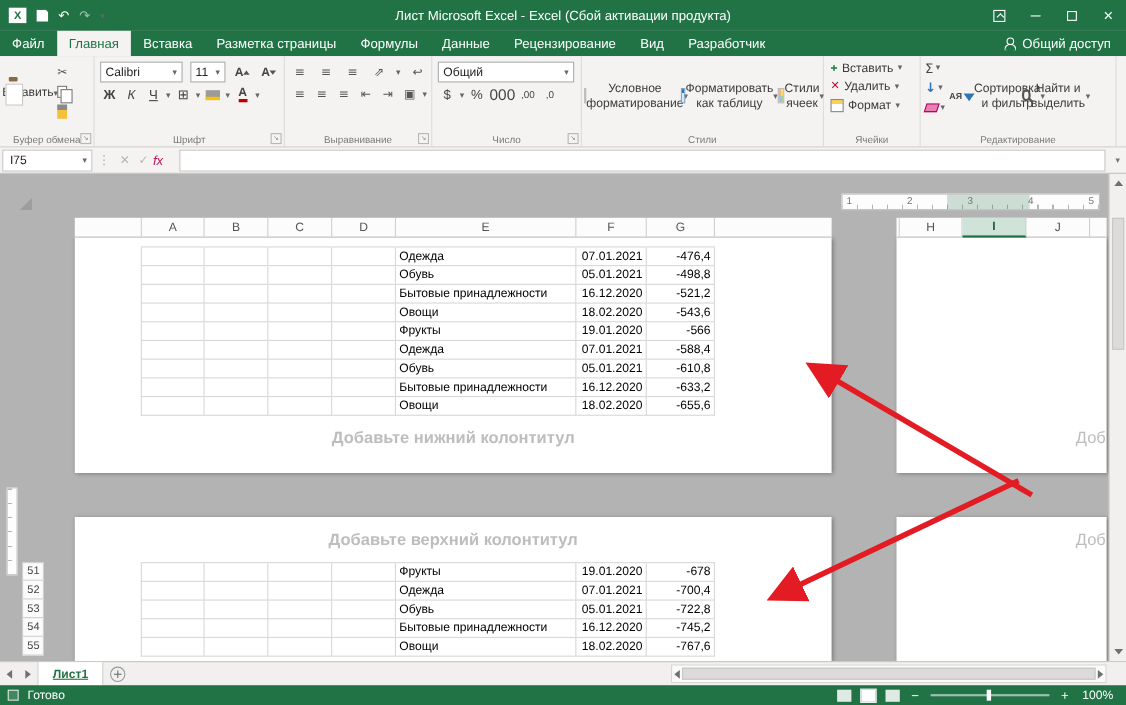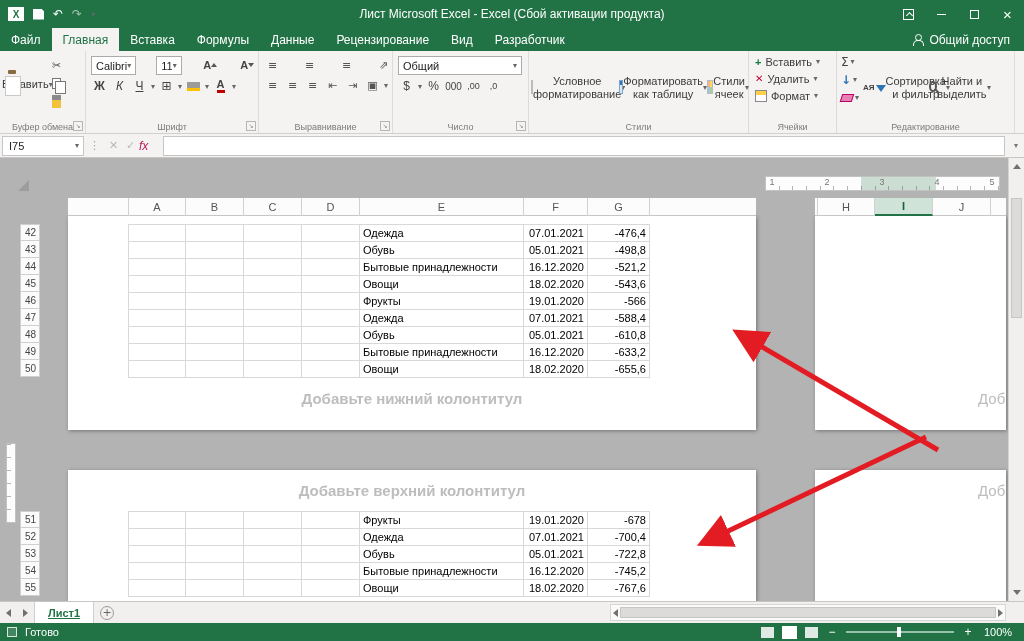--- a/index.html
+++ b/index.html
@@ -35,21 +35,21 @@
   .share{margin-left:auto;display:flex;align-items:center;gap:6px;padding-right:14px;white-space:nowrap;}
   .person{width:11px;height:11px;position:relative;display:inline-block;}
   .person:before{content:"";position:absolute;left:2.5px;top:0;width:5px;height:5px;border:1.2px solid #fff;border-radius:50%;}
   .person:after{content:"";position:absolute;left:1px;bottom:-1px;width:9px;height:5px;border:1.2px solid #fff;border-bottom:none;border-radius:5px 5px 0 0;}
 
   
   .ribbon{position:absolute;top:51px;left:0;width:100%;height:83px;background:#f4f3f2;border-bottom:1px solid #d2d0ce;display:flex;}
   .rgroup{position:relative;height:100%;border-right:1px solid #dedcda;padding:2px 2px 13px;}
   .glabel{position:absolute;bottom:1px;left:0;right:0;text-align:center;font-size:9px;color:#7b7b7b;white-space:nowrap;}
   .launcher{position:absolute;bottom:2px;right:2px;width:10px;height:10px;border:1px solid #b8b6b4;color:#7b7b7b;font-size:6px;line-height:8px;text-align:center;}
-  .r1{display:flex;gap:20px;margin:3px 3px 2px;}
+  .r1{display:flex;align-items:center;gap:7px;margin:3px 3px 2px;}
   .r2{display:flex;align-items:center;gap:3px;margin:2px 3px;}
   .combo{background:#fff;border:1px solid #ababab;height:19px;display:flex;align-items:center;padding:0 4px;font-size:11px;color:#222;}
   .combo .dd{margin-left:auto;}
   .dd{font-size:8px;color:#666;}
   .tbtn{display:flex;align-items:center;justify-content:center;min-width:17px;height:18px;font-size:12px;color:#444;}
   .bigbtn{display:flex;flex-direction:row;align-items:center;text-align:center;font-size:11px;line-height:13px;color:#3b3b3b;padding-top:2px;}
   .clipicon{position:relative;width:20px;height:24px;background:#b98f5a;border-radius:2px;margin-bottom:1px;}
   .clipicon:before{content:"";position:absolute;top:-2px;left:6px;width:8px;height:4px;background:#8a6a40;border-radius:1px;}
   .clipicon:after{content:"";position:absolute;left:3px;top:4px;width:14px;height:18px;background:#fff;border:1px solid #c8c8c8;}
   .minicol{display:flex;flex-direction:column;gap:2px;margin:4px 2px;}
@@ -182,20 +182,21 @@
           <span class="sq"></span>
         </span>
       <span class="wc closex">×</span>
     </div>
   </div>
 
   <div class="tabrow">
     <div class="rtab">Файл</div>
     <div class="rtab active">Главная</div>
     <div class="rtab">Вставка</div>
+    <div class="rtab">Разметка страницы</div>
     <div class="rtab">Формулы</div>
     <div class="rtab">Данные</div>
     <div class="rtab">Рецензирование</div>
     <div class="rtab">Вид</div>
     <div class="rtab">Разработчик</div>
     <div class="share">
       <span class="person"></span>
       <span>Общий доступ</span>
     </div>
   </div>
@@ -288,21 +289,21 @@
       <div class="r1">
         <div class="combo" style="width:124px;">
           <span>Общий</span>
           <span class="dd glyph">▾</span>
         </div>
       </div>
       <div class="r2">
         <span class="tbtn">$</span>
         <span class="dd glyph">▾</span>
         <span class="tbtn">%</span>
-        <span class="tbtn" style="font-size:10px;">000</span>
+        <span class="tbtn" style="font-size:14px;">000</span>
         <span class="tbtn" style="font-size:9px;">,00</span>
         <span class="tbtn" style="font-size:9px;">,0</span>
       </div>
       <div class="glabel">Число</div>
       <div class="launcher glyph">↘</div>
     </div>
 
     <div class="rgroup" style="width:220px;display:flex;">
       <div class="bigbtn" style="width:88px;">
         <span class="cficon"></span>
@@ -415,31 +416,20 @@
       <div class="colcell w64">F</div>
       <div class="colcell w62">G</div>
     </div>
     <div class="chdr-bg" style="left:815px;width:191px;"></div>
     <div class="chdr-cells" style="left:817px;">
       <div class="colcell w58">H</div>
       <div class="colcell w58 active">I</div>
       <div class="colcell w58">J</div>
     </div>
 
-    <div class="rowhdrs rh1">
-      <div class="rowhdr">42</div>
-        <div class="rowhdr">43</div>
-        <div class="rowhdr">44</div>
-        <div class="rowhdr">45</div>
-        <div class="rowhdr">46</div>
-        <div class="rowhdr">47</div>
-        <div class="rowhdr">48</div>
-        <div class="rowhdr">49</div>
-        <div class="rowhdr">50</div>
-    </div>
     <div class="rowhdrs rh2">
       <div class="rowhdr">51</div>
         <div class="rowhdr">52</div>
         <div class="rowhdr">53</div>
         <div class="rowhdr">54</div>
         <div class="rowhdr">55</div>
     </div>
 
     <div class="grid g1">
       <div class="grow">

